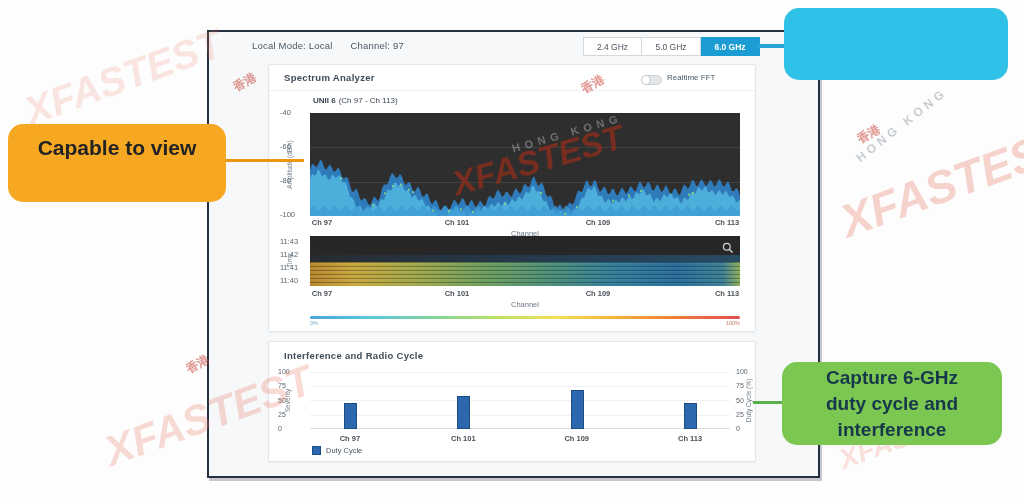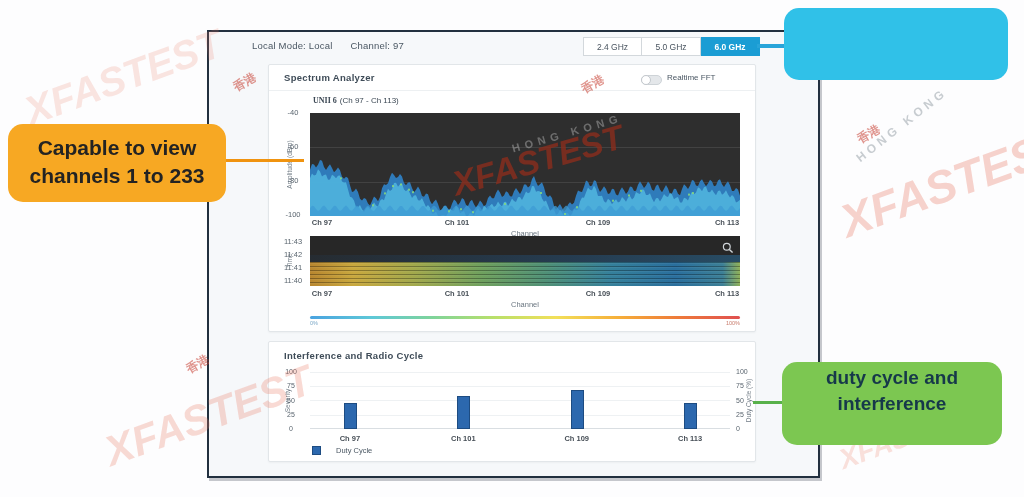--- a/index.html
+++ b/index.html
@@ -30,23 +30,23 @@
   .card { background:#fff; border:1px solid #e2e6e9; border-radius:2px; box-shadow:0 1px 2px rgba(60,70,80,.05); }
   .card-spectrum { left:268px; top:64px; width:488px; height:268px; }
   .card-duty { left:268px; top:341px; width:488px; height:121px; }
   .card-title { font-size:9.5px; font-weight:bold; color:#3f4c58; letter-spacing:.3px; }
   .divider { height:1px; background:#edf0f2; }
   
   .toggle { left:641px; top:75px; width:21px; height:10px; border-radius:5px; background:#e4e7ea; border:1px solid #ced3d7; cursor:pointer; }
   .toggle .knob { position:absolute; left:-1px; top:-1px; width:10px; height:10px; border-radius:50%; background:#fff; border:1px solid #c3c8cd; }
   .toggle-label { left:667px; top:73px; font-size:8px; color:#4a5763; }
   .unii { left:313px; top:96px; font-size:8px; color:#3c4854; }
-  .unii b { margin-right:3px;font-family:Liberation Serif, serif; }
-  
-  .ytick { font-size:7.5px; color:#59646e; text-align:center; width:26px; line-height:8px; }
+  .unii b { margin-right:3px; }
+  
+  .ytick { font-size:7.5px; color:#59646e; text-align:left; width:26px; line-height:8px; }
   .xtick { font-size:7.5px; font-weight:bold; color:#474f57; width:44px; text-align:center; transform:translateX(-50%); line-height:8px; }
   .axis-label { font-size:7.5px; color:#6a7680; text-align:center; }
   .vlabel { white-space:nowrap; transform:rotate(-90deg); font-size:6.5px; color:#707b85; text-align:center; }
   
   .fft-plot { left:310px; top:113px; width:430px; height:103px; background:#2e2e2e; overflow:hidden; }
   .fft-grid { position:absolute; left:0; width:100%; height:1px; background:#424242; }
   .wf-plot { left:310px; top:236px; width:430px; height:50px; background:#272727; overflow:hidden; }
   .wf-band { position:absolute; left:0; bottom:0; width:100%; height:24px;
     background:linear-gradient(90deg,#b8862f 0%,#c9a83e 10%,#a3a94c 24%,#6fa05e 40%,#4f9077 55%,#35809b 70%,#2a6f9d 85%,#3c7f96 96%,#8fb058 100%); }
   .wf-band::after { content:""; position:absolute; inset:0;
@@ -59,21 +59,21 @@
   .grad-min { left:310px; top:320px; font-size:5.5px; color:#7aa7c7; }
   .grad-max { left:714px; top:320px; width:26px; text-align:right; font-size:5.5px; color:#c87a6a; }
   
   .duty-plot { left:310px; top:372px; width:420px; height:57px; }
   .grid-line { position:absolute; left:0; width:100%; height:1px; background:#eef1f3; }
   .grid-base { position:absolute; left:0; bottom:0; width:100%; height:1px; background:#d9dee2; }
   .duty-bar { position:absolute; bottom:0; width:13px; background:#2c68ae; border:1px solid #1d4c82; }
   .duty-xlabels { left:310px; top:434px; width:420px; height:10px; }
   .duty-cat { position:absolute; top:0; width:50px; text-align:center; transform:translateX(-50%);
     font-size:7.5px; font-weight:bold; color:#474f57; }
-  .legend { left:312px; top:446px; display:flex; align-items:center; gap:15px; }
+  .legend { left:312px; top:446px; display:flex; align-items:center; gap:5px; }
   .legend-swatch { width:9px; height:9px; background:#2c68ae; border:1px solid #1d4c82; }
   .legend-label { font-size:7.5px; color:#4a5763; }
   
   .wm { z-index:50; pointer-events:none; font-style:italic; font-weight:800; white-space:nowrap; }
   .wm-brand { transform:rotate(-20deg); color:rgba(232,122,98,.32); }
   .wm-brand-chart { position:absolute; left:140px; top:28px; transform:rotate(-16deg); font-size:34px; color:rgba(140,45,28,.78); font-style:italic; font-weight:800; }
   .wm-place-chart { position:absolute; left:200px; top:14px; transform:rotate(-16deg); font-size:11px; letter-spacing:5px; color:rgba(255,255,255,.30); font-weight:600; }
   .wm-place { transform:rotate(-38deg); font-size:12px; letter-spacing:4px; color:rgba(125,135,146,.42); font-weight:600; font-style:normal; }
   .wm-cn { transform:rotate(-30deg); font-size:12px; color:rgba(198,62,50,.55); font-style:normal; }
 </style>
@@ -212,23 +212,23 @@
   </div>
 <div class="abs legend">
   <div class="legend-swatch"></div>
   <div class="legend-label">Duty Cycle</div>
 </div>
 
 <div class="abs callout callout-toggle">
 </div>
 <div class="abs callout callout-channels">
   <div>Capable to view</div>
-  <div>channels 1 to 233</div>
 </div>
 <div class="abs callout callout-capture">
+  <div>Capture 6-GHz</div>
   <div>duty cycle and</div>
   <div>interference</div>
 </div>
 
 <div class="abs wm wm-brand" style="left:20px; top:55px; font-size:40px; opacity:.6;">XFASTEST</div>
 <div class="abs wm wm-brand" style="left:835px; top:155px; font-size:46px;">XFASTEST</div>
 <div class="abs wm wm-brand" style="left:100px; top:392px; font-size:42px; opacity:.85;">XFASTEST</div>
 <div class="abs wm wm-brand" style="left:836px; top:420px; font-size:28px; opacity:.7; z-index:45;">XFASTEST</div>
 <div class="abs wm wm-place" style="left:846px; top:118px;">HONG KONG</div>
 <div class="abs wm wm-cn" style="left:233px; top:74px;">香港</div>

